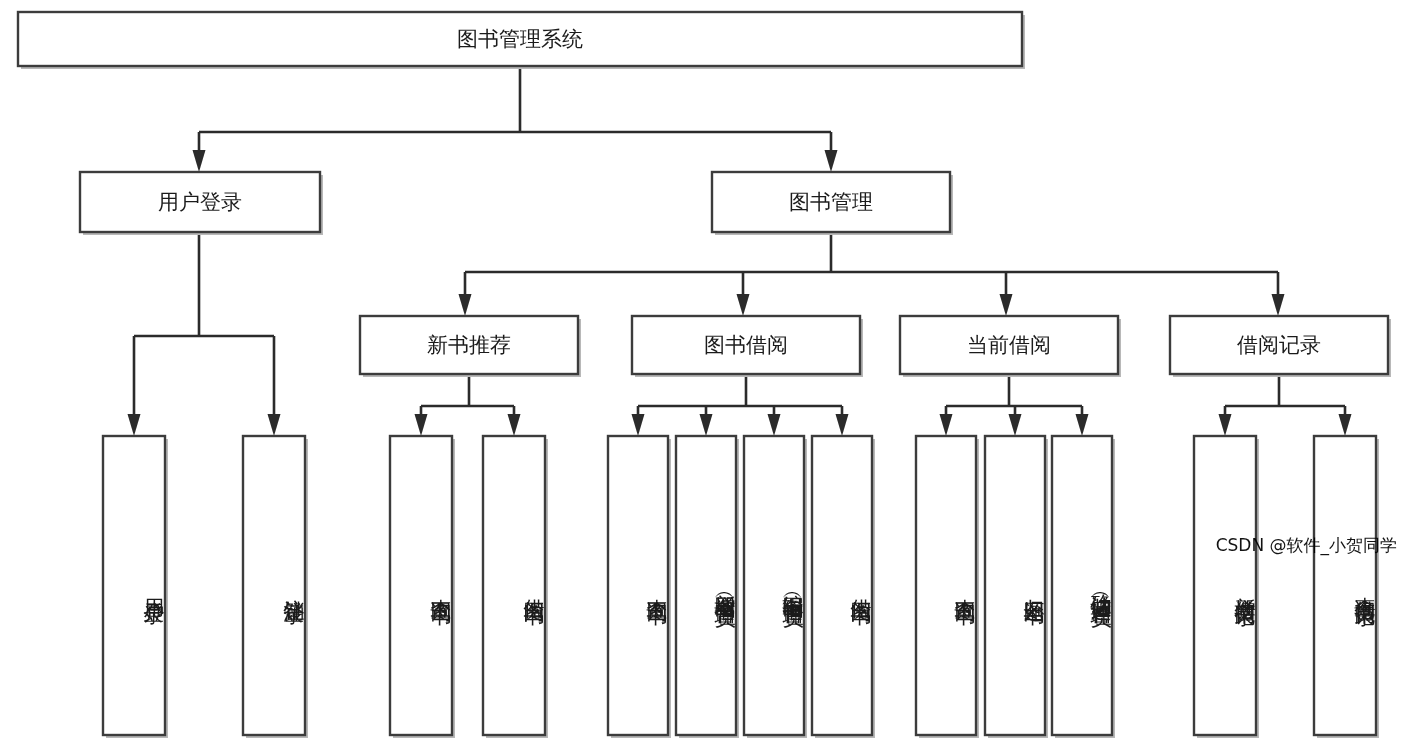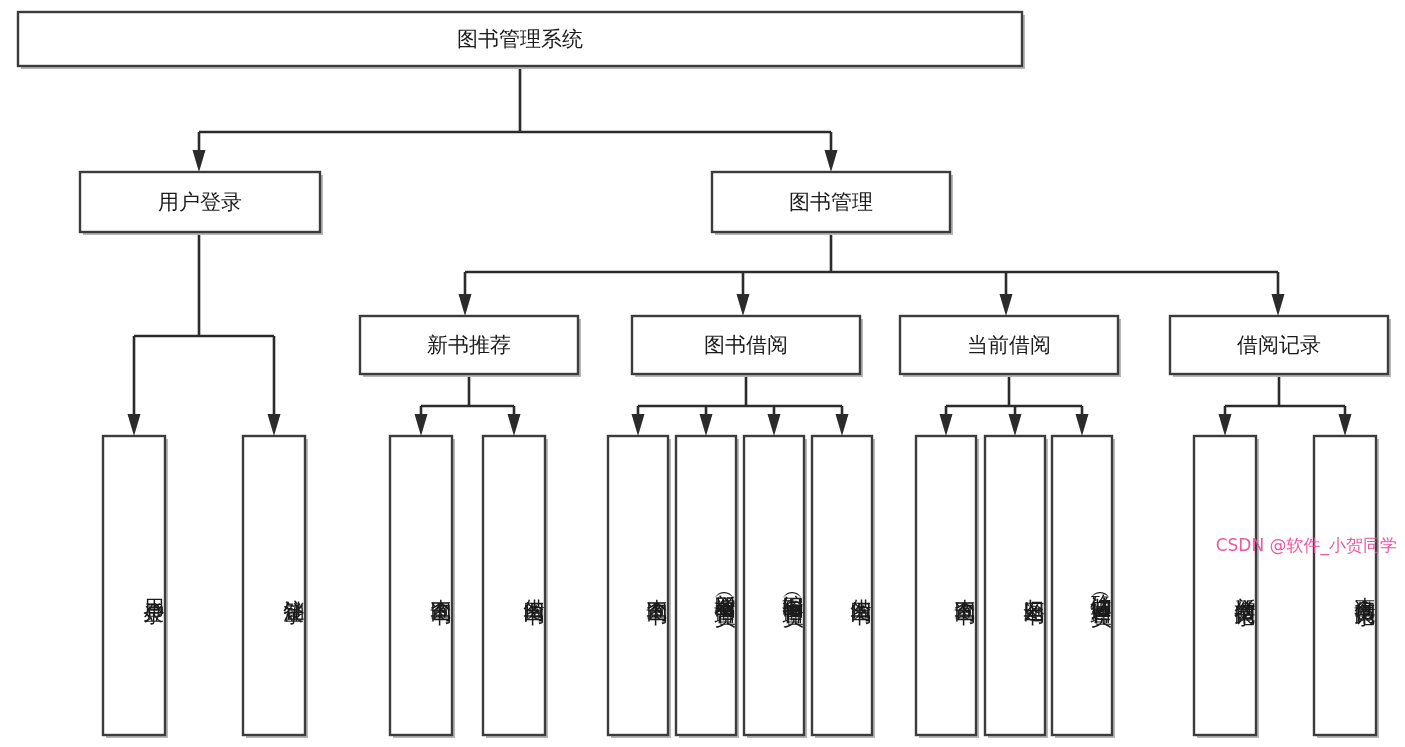--- a/index.html
+++ b/index.html
@@ -69,21 +69,21 @@
     align-items: flex-start;
     justify-content: center;
     pointer-events: none;
   }
   .watermark {
     position: absolute;
     right: 8px;
     bottom: 4px;
     font-family: "DejaVu Sans", "Liberation Sans", sans-serif;
     font-size: 17px;
-    color: #ec4899;
+    color: #000000;
     opacity: 0.92;
     white-space: nowrap;
   }
 </style>
 </head>
 <body>
 
 <div id="diagram-root">
 
   <svg class="diagram-canvas" viewBox="0 0 1405 747">

